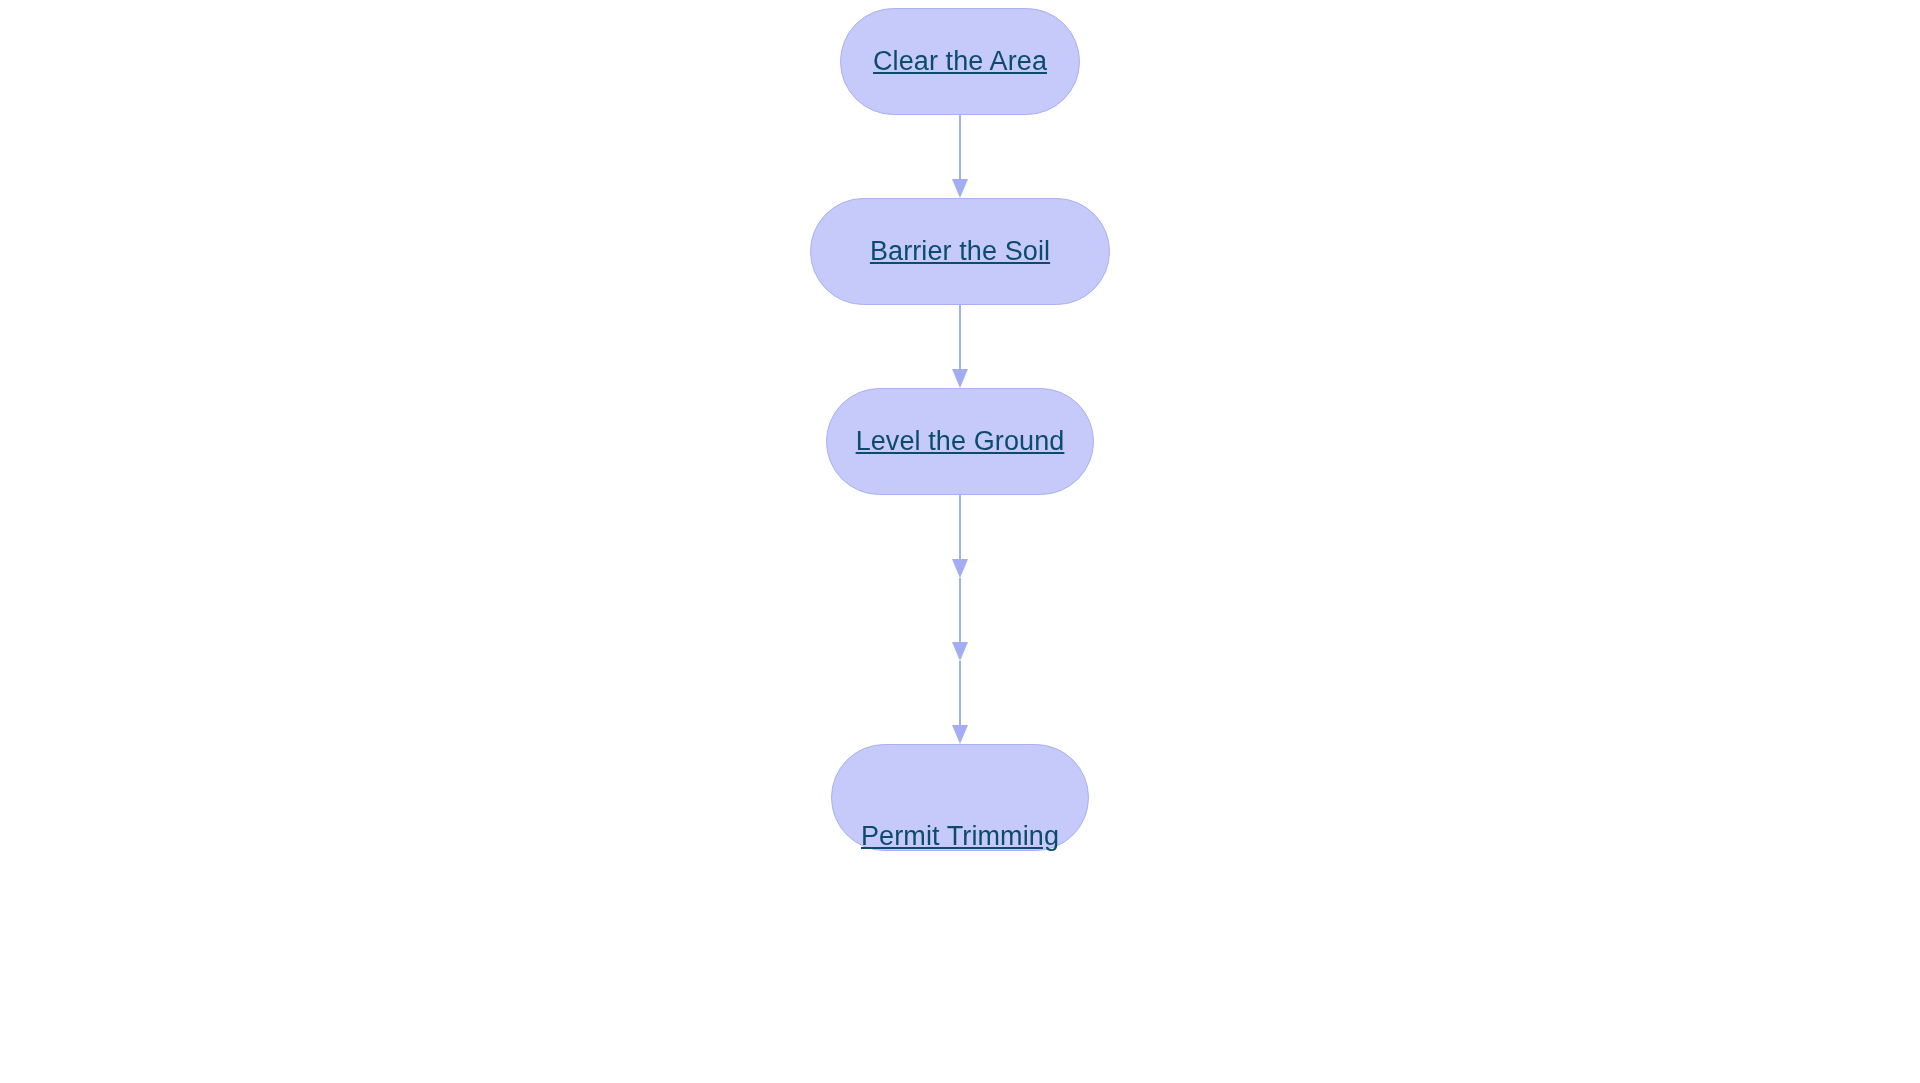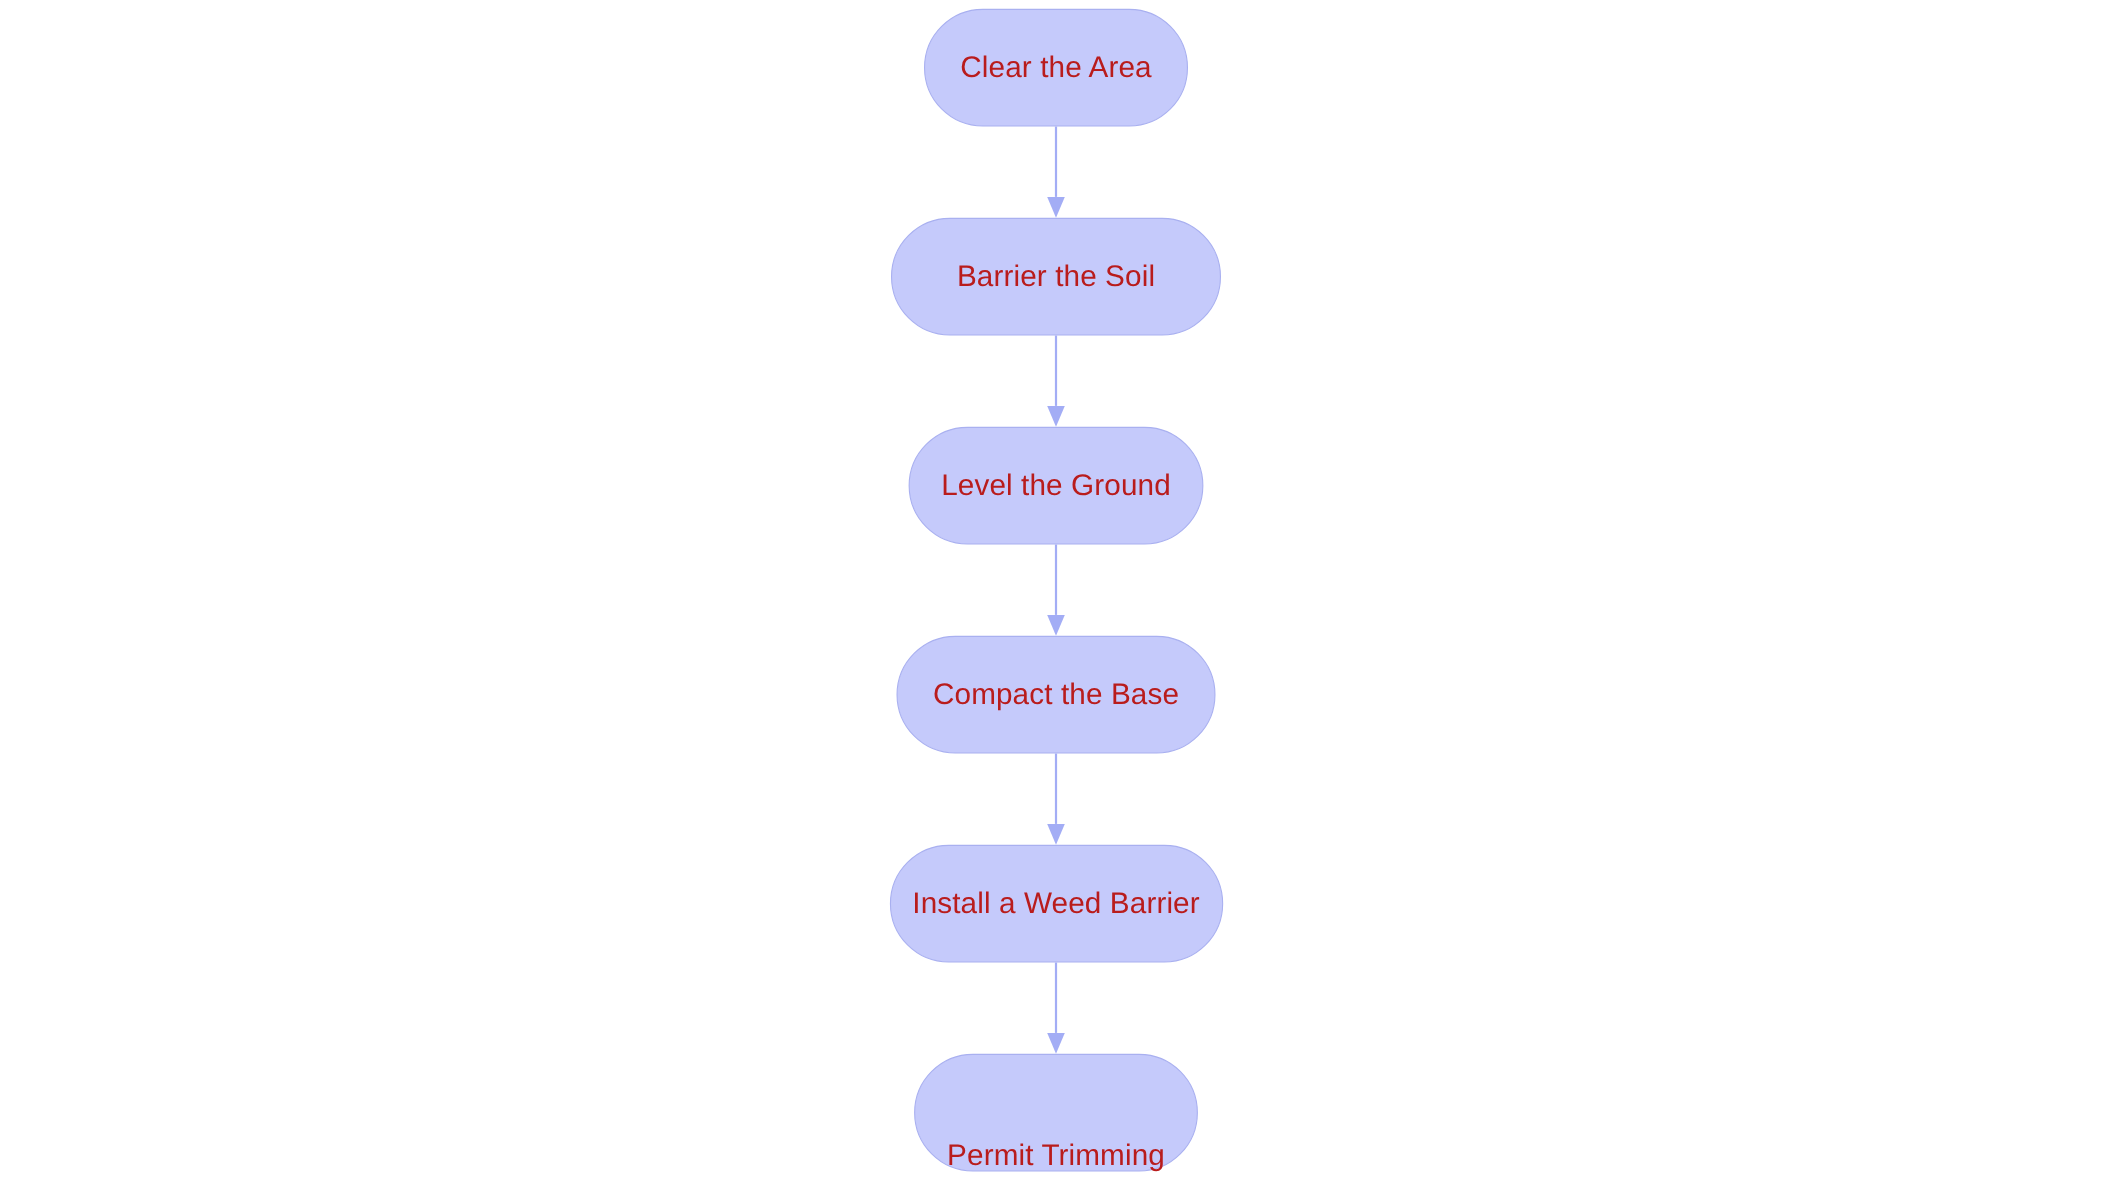--- a/index.html
+++ b/index.html
@@ -40,21 +40,22 @@
     border: 1.5px solid #a9b0f0;
     color: #3333cc;
     font-size: 27px;
     font-weight: 400;
     letter-spacing: 0.1px;
     white-space: nowrap;
     line-height: 1;
     padding: 0 30px;
   }
   .node-label {
-    color: #b91c1c;
+    color: #0c4a6e;
+    text-decoration: underline;
   }
   .connector {
     position: relative;
     width: 16px;
     height: 83px;
     display: flex;
     flex-direction: column;
     align-items: center;
   }
   .connector-line {
@@ -105,32 +106,26 @@
 
     <div class="node n2">
       <span class="node-label">Level the Ground</span>
     </div>
 
     <div class="connector">
       <div class="connector-line"></div>
       <div class="connector-head"></div>
     </div>
 
-    <div class="node n3">
-      <span class="node-label">Compact the Base</span>
-    </div>
 
     <div class="connector">
       <div class="connector-line"></div>
       <div class="connector-head"></div>
     </div>
 
-    <div class="node n4">
-      <span class="node-label">Install a Weed Barrier</span>
-    </div>
 
     <div class="connector">
       <div class="connector-line"></div>
       <div class="connector-head"></div>
     </div>
 
     <div class="node n5">
       <span class="node-label">Permit Trimming</span>
     </div>
 

